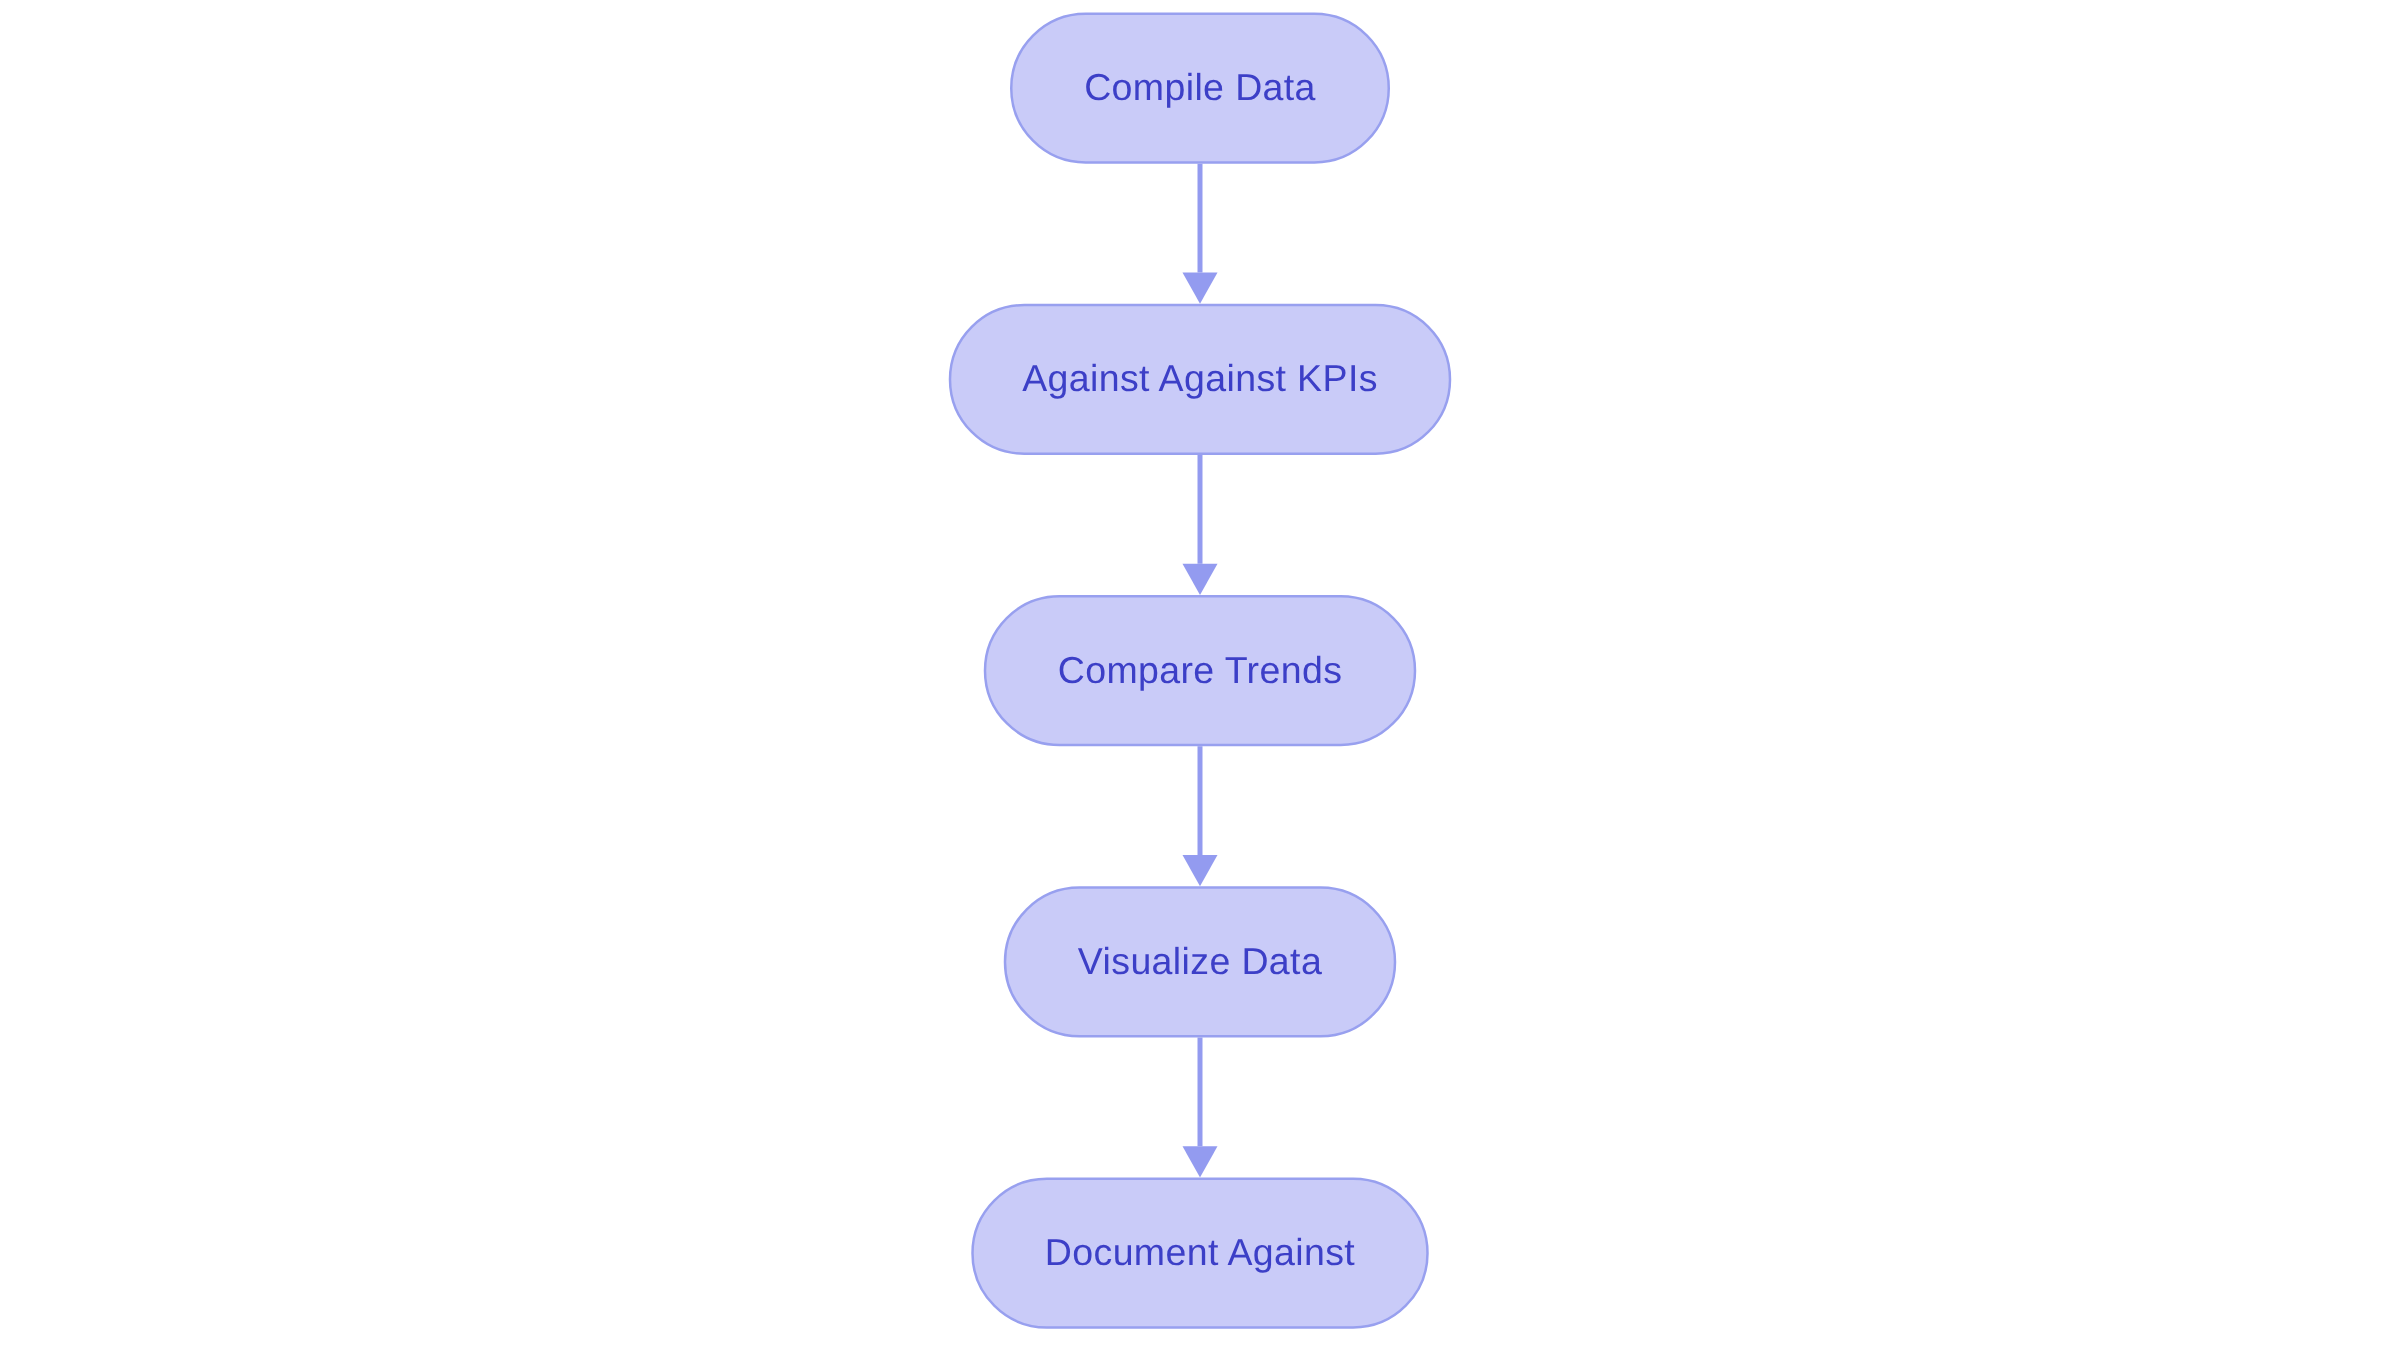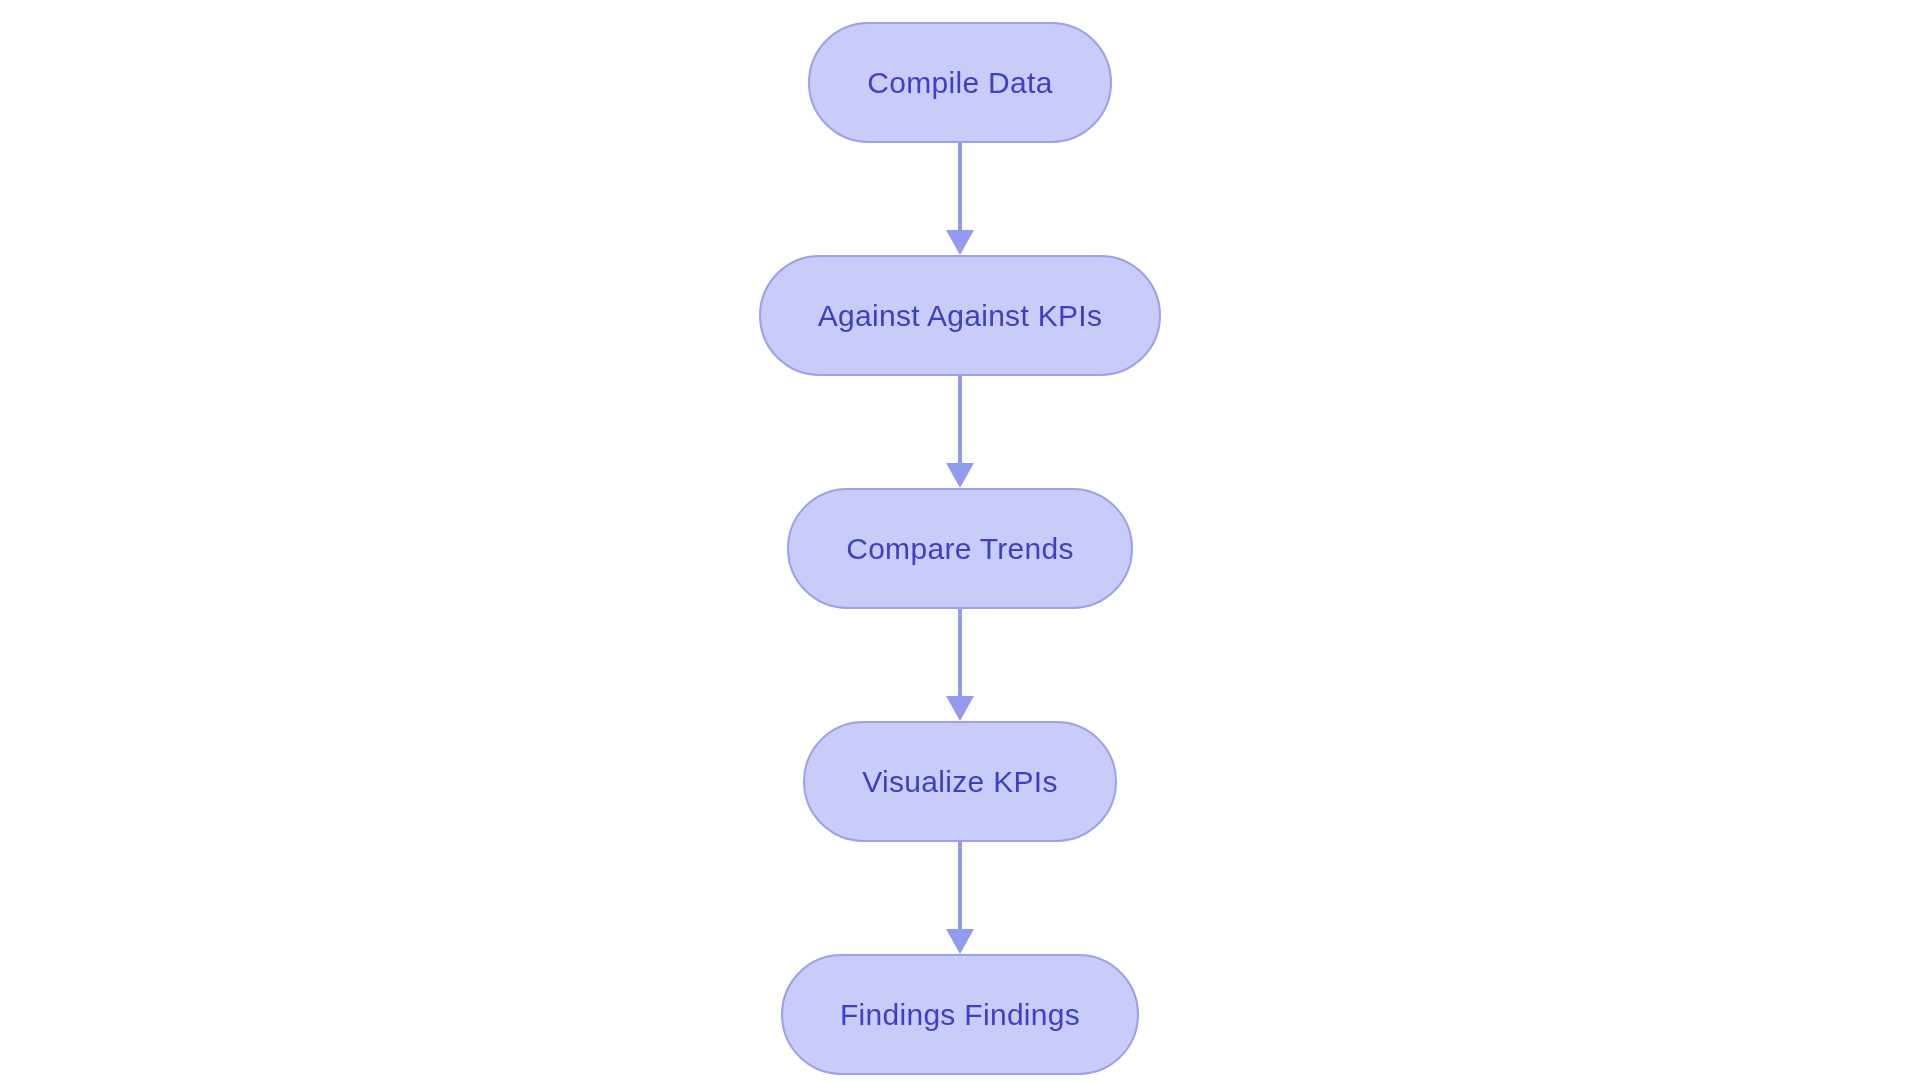--- a/index.html
+++ b/index.html
@@ -16,21 +16,21 @@
     background: var(--background);
     font-family: "Liberation Sans", "DejaVu Sans", sans-serif;
     overflow: hidden;
   }
   .flowchart {
     width: 1920px;
     height: 1083px;
     display: flex;
     flex-direction: column;
     align-items: center;
-    padding-top: 22px;
+    padding-top: 10px;
   }
   .flow-node {
     height: 121px;
     min-height: 121px;
     border-radius: 62px;
     background: var(--node-fill);
     border: 2px solid var(--node-border);
     display: flex;
     align-items: center;
     justify-content: center;
@@ -88,25 +88,25 @@
   <div class="flow-node">
     <span class="node-label">Compare Trends</span>
   </div>
 
   <div class="connector">
     <div class="shaft"></div>
     <div class="arrowhead"></div>
   </div>
 
   <div class="flow-node">
-    <span class="node-label">Visualize KPIs</span>
+    <span class="node-label">Visualize Data</span>
   </div>
 
   <div class="connector">
     <div class="shaft"></div>
     <div class="arrowhead"></div>
   </div>
 
   <div class="flow-node">
-    <span class="node-label">Findings Findings</span>
+    <span class="node-label">Document Against</span>
   </div>
 
 </div>
 
 </body></html>

